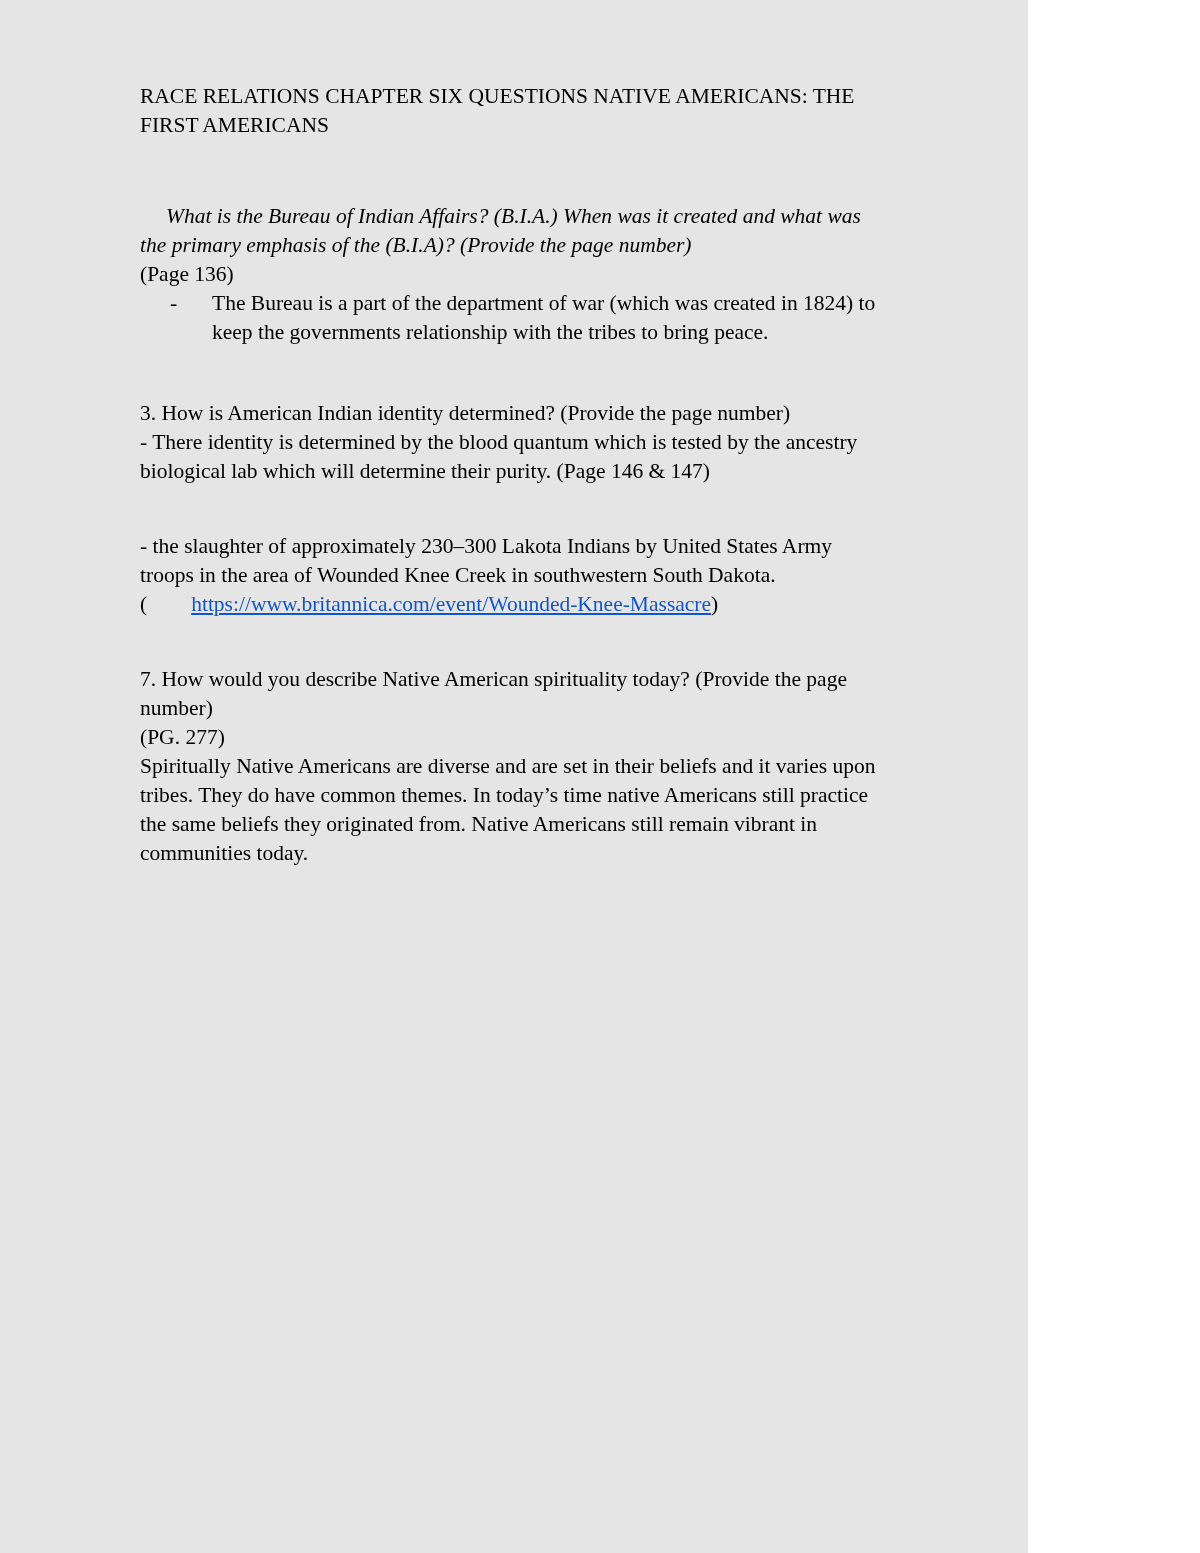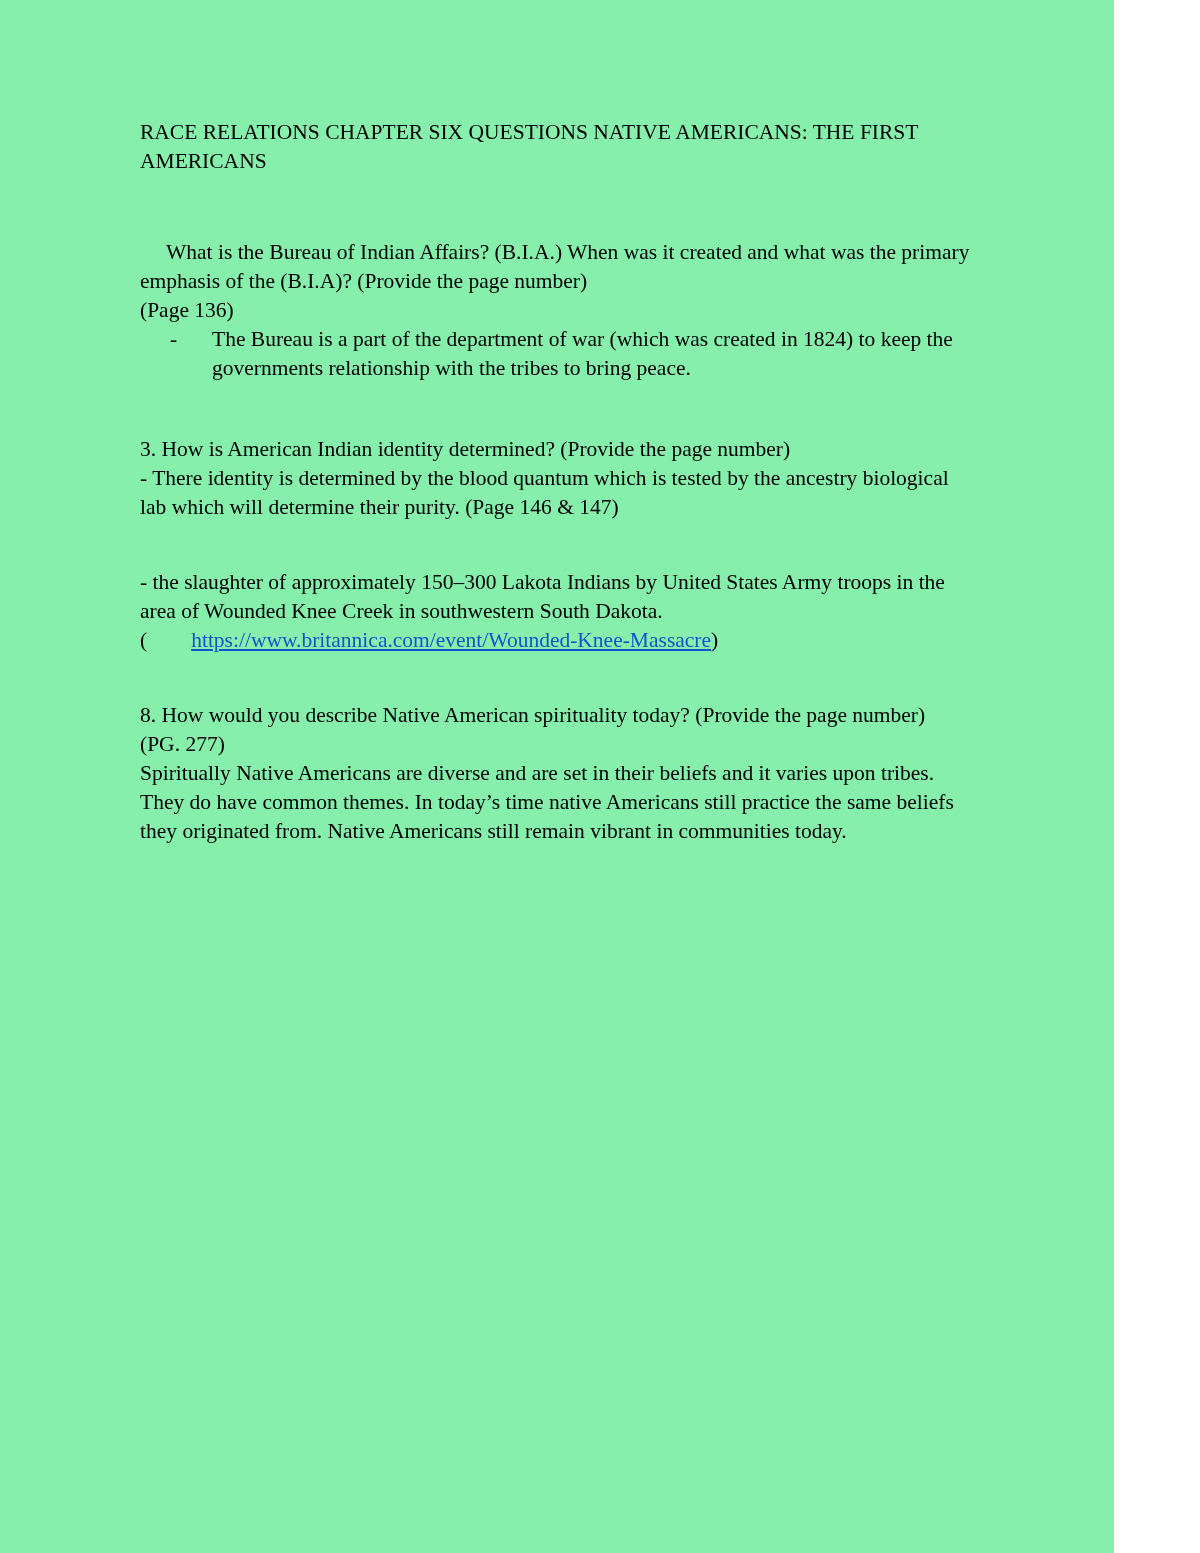--- a/index.html
+++ b/index.html
@@ -9,25 +9,25 @@
   }
   body {
     width: 1200px;
     height: 1553px;
     font-family: "Liberation Serif", serif;
     color: #000000;
     -webkit-font-smoothing: antialiased;
   }
   .page {
     position: relative;
-    width: 1114px;
+    width: 1028px;
     height: 1553px;
-    background: #86efac;
+    background: #e5e5e5;
     box-sizing: border-box;
-    padding: 118px 140px 0 140px;
+    padding: 82px 140px 0 140px;
   }
   .doc-body {
     font-size: 21.5px;
     line-height: 1.35;
   }
   .title {
     font-size: 21.5px;
     line-height: 1.35;
     margin: 0 0 0 0;
     max-width: 860px;
@@ -61,20 +61,21 @@
     margin: 0;
     max-width: 920px;
   }
   a.link {
     color: #1155cc;
     text-decoration: underline;
     margin-left: 44px;
   }
   .no-wrap-block {
     max-width: 930px;
+    font-style: italic;
   }
 </style>
 </head>
 <body>
 
 <div class="page">
   <div class="doc-body">
 
     <p class="title">RACE RELATIONS CHAPTER SIX QUESTIONS NATIVE AMERICANS: THE FIRST AMERICANS</p>
 
@@ -97,26 +98,26 @@
     <div class="spacer-md"></div>
 
     <div class="q-block">
       <p class="para">3. How is American Indian identity determined?  (Provide the page number)</p>
       <p class="para">- There identity is determined by the blood quantum which is tested by the ancestry biological lab which will determine their purity. (Page 146 &amp; 147)</p>
     </div>
 
     <div class="spacer-xl"></div>
 
     <div class="q-block">
-      <p class="para">- the slaughter of approximately 150–300 Lakota Indians by United States Army troops in the area of Wounded Knee Creek in southwestern South Dakota.</p>
+      <p class="para">- the slaughter of approximately 230–300 Lakota Indians by United States Army troops in the area of Wounded Knee Creek in southwestern South Dakota.</p>
       <p class="para"><span>(</span><a class="link" href="#">https://www.britannica.com/event/Wounded-Knee-Massacre</a><span>)</span></p>
     </div>
 
     <div class="spacer-xl"></div>
 
     <div class="q-block">
-      <p class="para"> 8. How would you describe Native American spirituality today?  (Provide the page number)</p>
+      <p class="para"> 7. How would you describe Native American spirituality today?  (Provide the page number)</p>
       <p class="para">(PG. 277)</p>
       <p class="para">Spiritually Native Americans are diverse and are set in their beliefs and it varies upon tribes. They do have common themes. In today’s time native Americans still practice the same beliefs they originated from. Native Americans still remain vibrant in communities today.</p>
     </div>
 
   </div>
 </div>
 
 </body></html>

